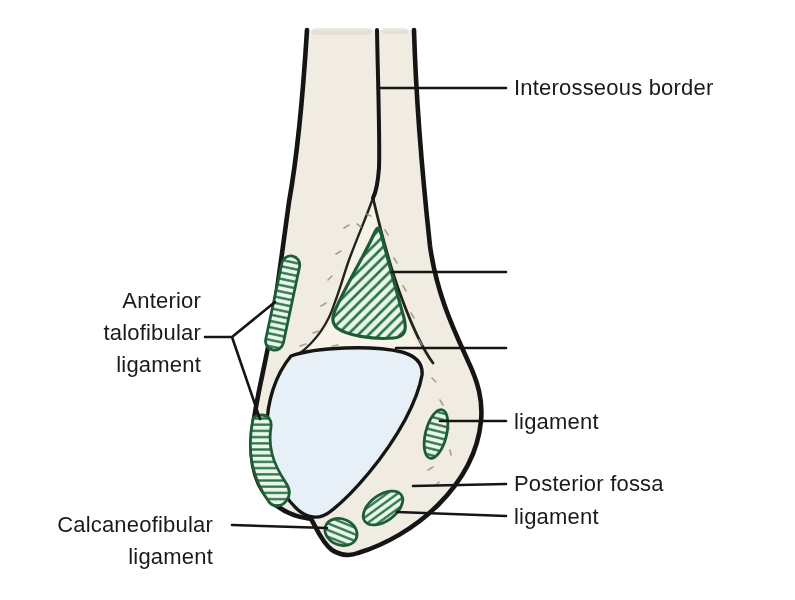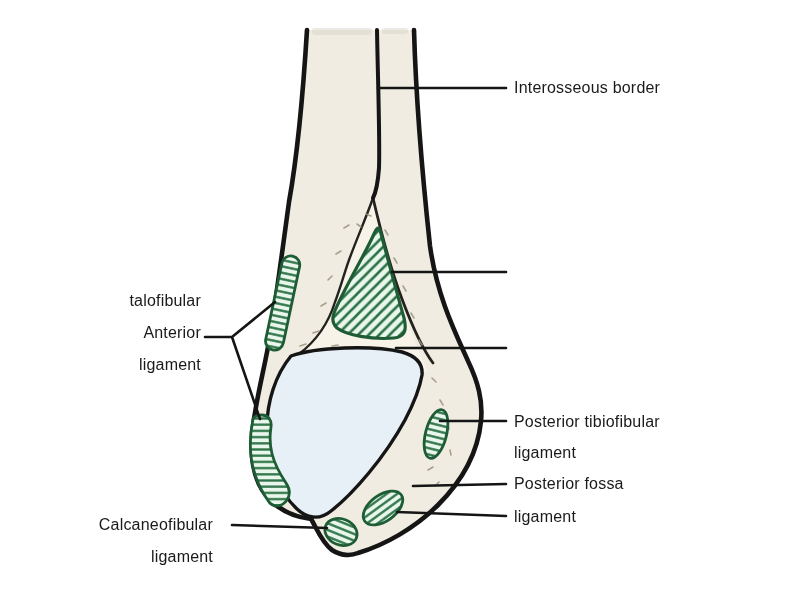--- a/index.html
+++ b/index.html
@@ -20,21 +20,21 @@
   .lig-hatch{fill:url(#hatchH);}
   .lig-hatch-diag{fill:url(#hatchDiag);}
   .lig-stroke{fill:none;stroke:var(--green-dark,#1d5c34);stroke-width:2.8;stroke-linejoin:round;}
   .lig-stroke.tri{stroke-width:3.2;}
   .hatch-line{stroke:var(--green-hatch,#2e7347);stroke-width:2.3;}
   .hatch-line.diag{stroke-width:2.6;}
   .leader{fill:none;stroke:var(--leader,#151515);stroke-width:2.6;stroke-linecap:round;}
   .smudge{fill:#d8d4c9;opacity:.5;}
 
   
-  .lbl{position:absolute;font-size:16px;line-height:31px;letter-spacing:.2px;
+  .lbl{position:absolute;font-size:22px;line-height:31px;letter-spacing:.2px;
        color:var(--label-text,#1a1a1a);white-space:nowrap;}
   .lbl.r{left:514px;}
   .lbl.left3{left:18px;width:183px;text-align:right;line-height:32px;}
   .lbl.left2{left:5px;width:208px;text-align:right;line-height:32px;}
 </style>
 </head>
 <body>
 
 <div class="stage">
 
@@ -163,33 +163,32 @@
       <path class="leader" d="M205,337 L232,337 M232,337 L275,302 M232,337 L260,419"></path>
       <path class="leader" d="M232,525 L327,528"></path>
     </g>
   </svg>
 
   <div class="lbl r" style="top:72px">Interosseous border</div>
 
 
 
   <div class="lbl r" style="top:406px">
-    <div>Posterior tibiofibular</div>
     <div>ligament</div>
   </div>
 
   <div class="lbl r" style="top:468px">Posterior fossa</div>
 
   <div class="lbl r" style="top:501px">
     <div>ligament</div>
   </div>
 
   <div class="lbl left3" style="top:285px">
+    <div>Anterior</div>
     <div>talofibular</div>
-    <div>Anterior</div>
     <div>ligament</div>
   </div>
 
   <div class="lbl left2" style="top:509px">
     <div>Calcaneofibular</div>
     <div>ligament</div>
   </div>
 
 </div>
 

